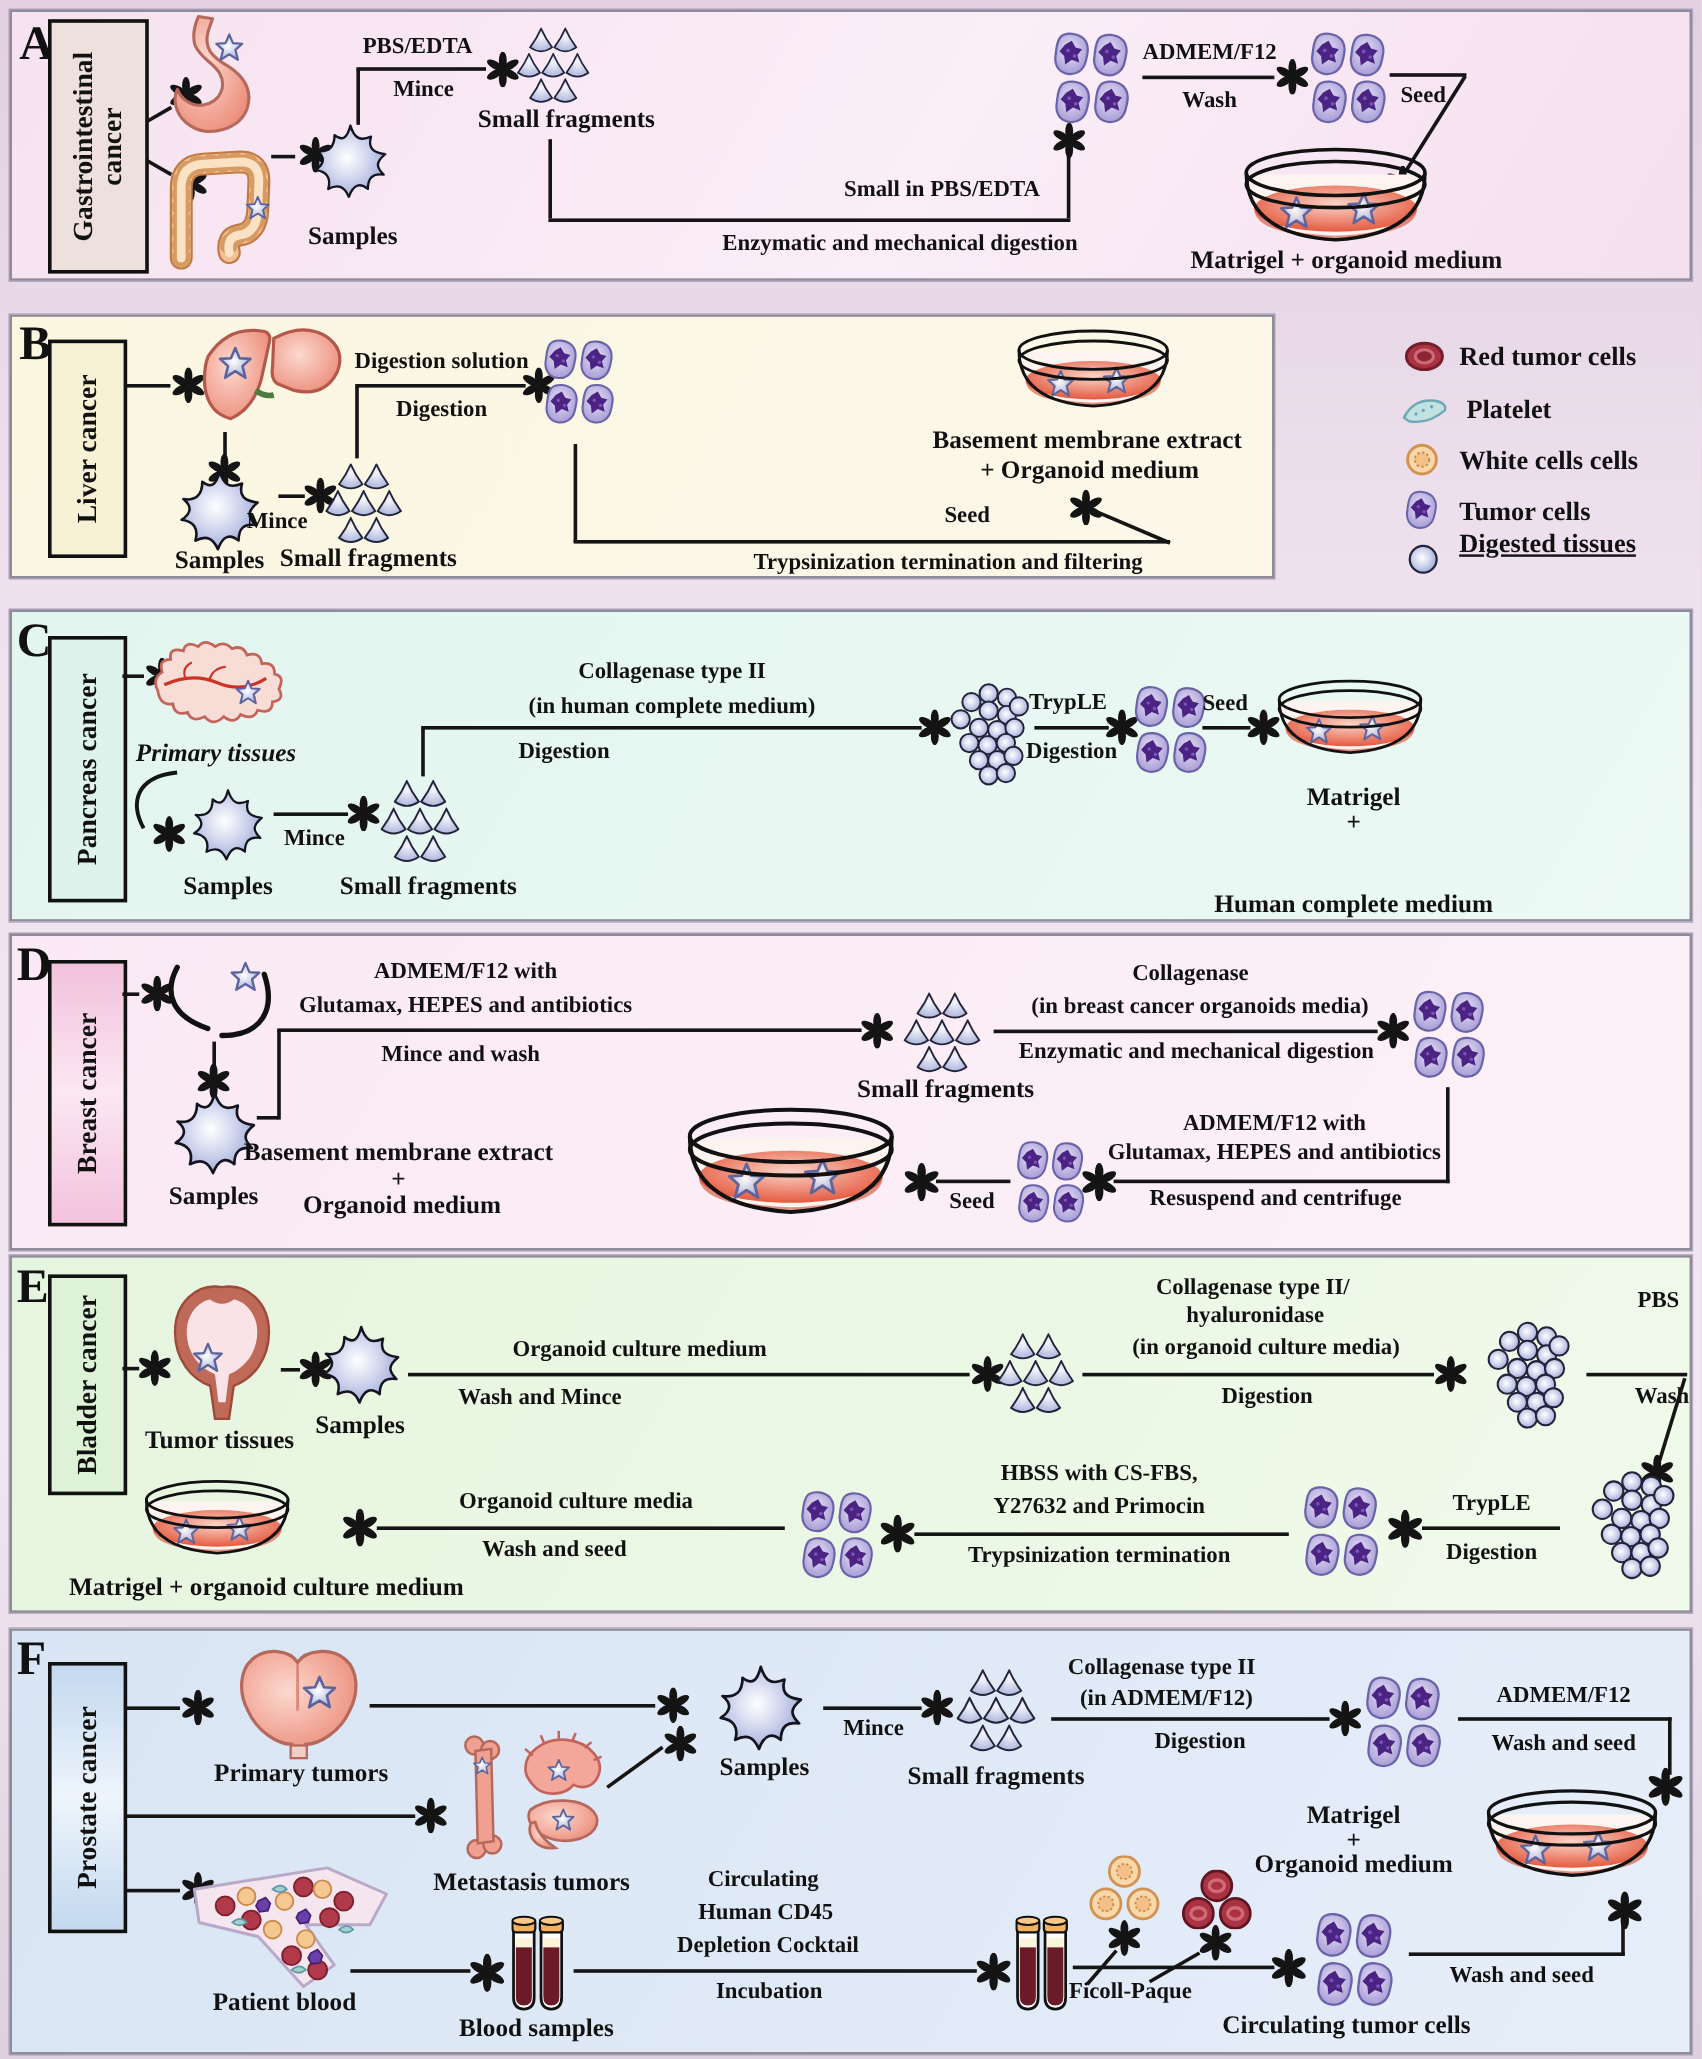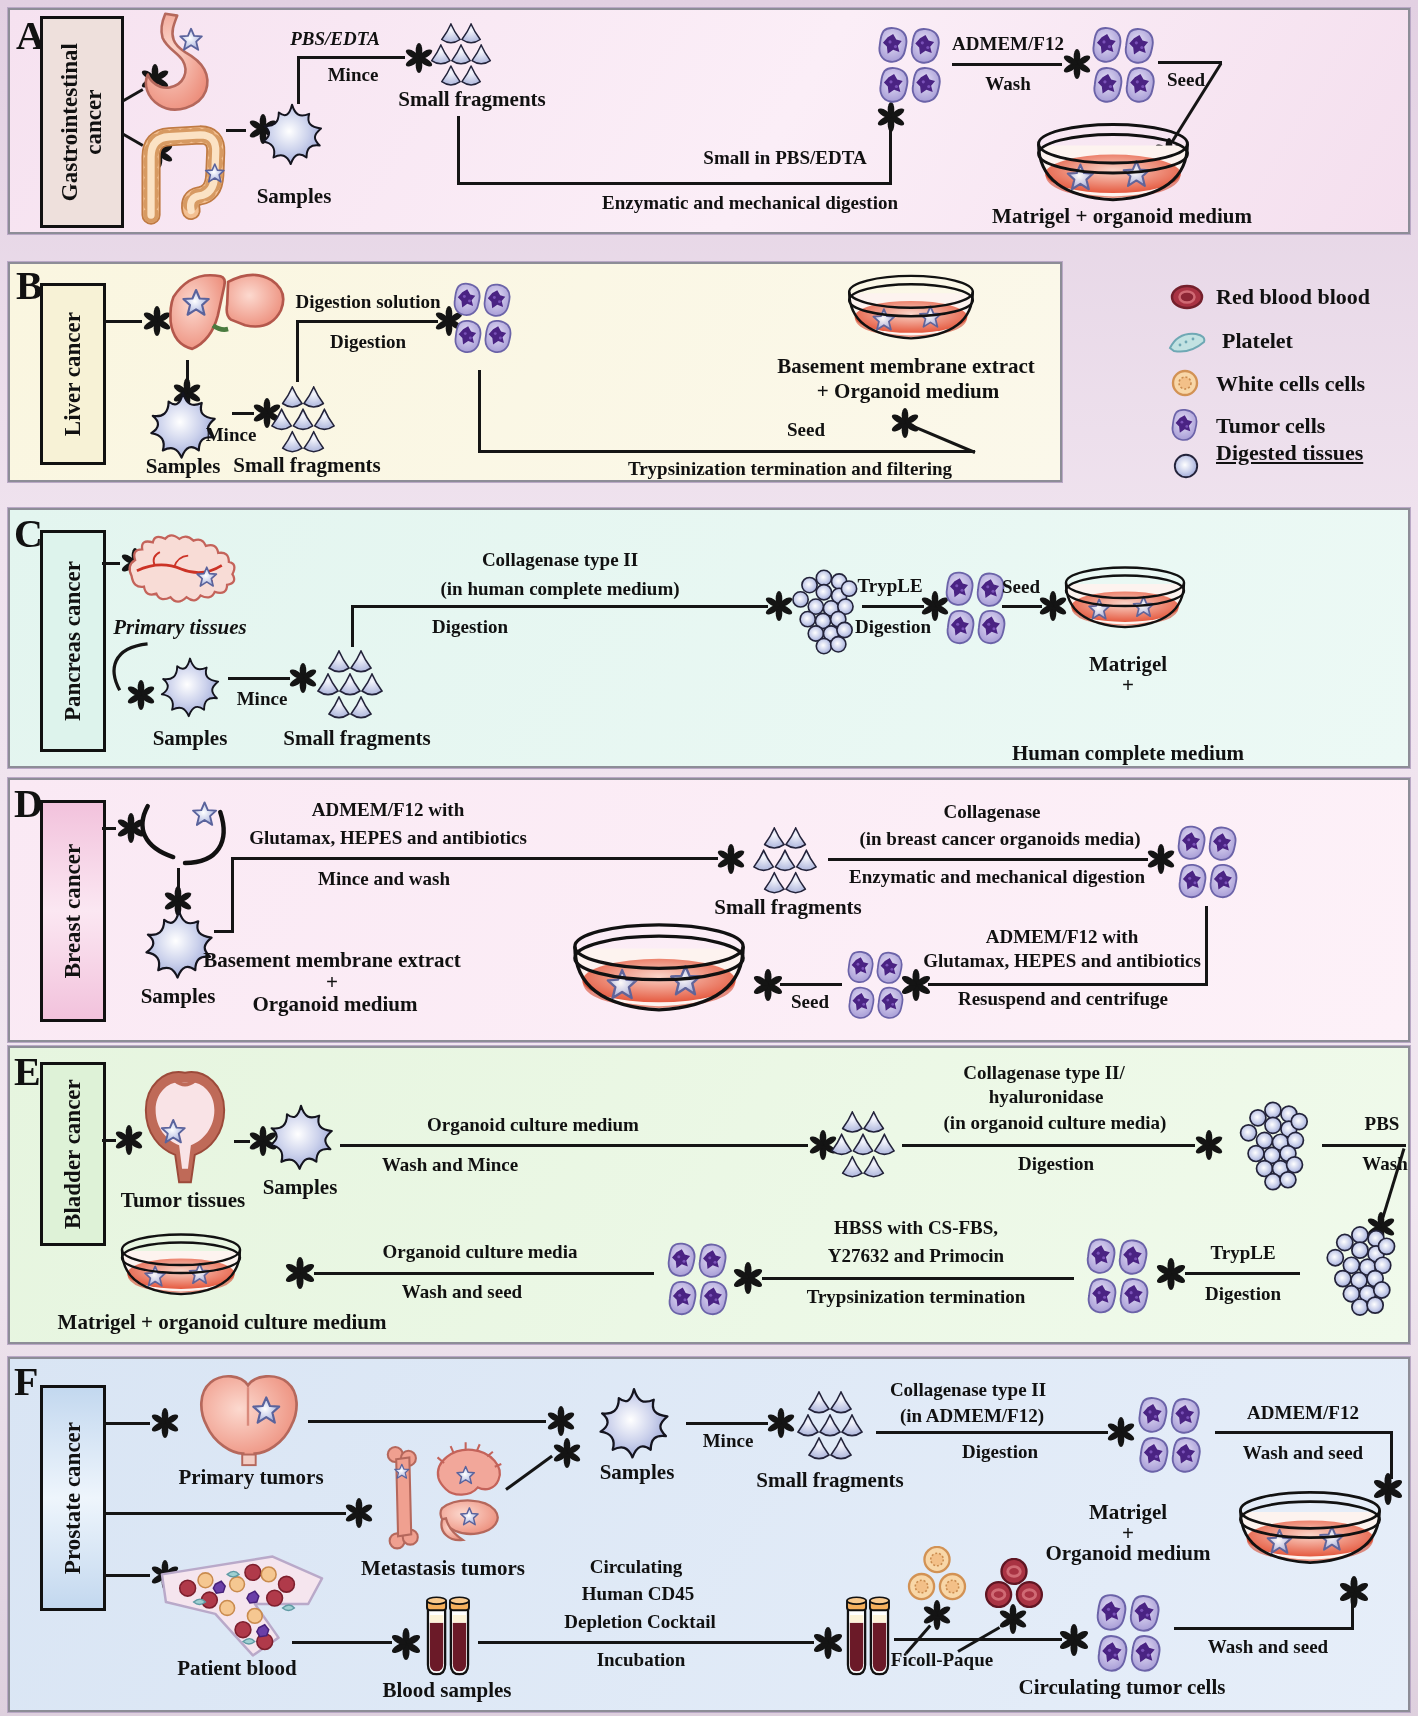--- a/index.html
+++ b/index.html
@@ -332,21 +332,21 @@
   <i class="ln" style="left:226px;top:129px;width:20px;"></i>
   <svg class="ic" style="left:248px;top:114px" width="30" height="30">
       <use href="#ast"></use>
     </svg>
   <svg class="ic" style="left:258px;top:102px" width="68" height="66">
       <use href="#star"></use>
     </svg>
   <div class="t big" style="left:294px;top:196px;">Samples</div>
   <i class="ln v" style="left:297px;top:58px;height:46px;"></i>
   <i class="ln" style="left:297px;top:56px;width:108px;"></i>
-  <div class="t" style="left:335px;top:39px;font-style:italic;">PBS/EDTA</div>
+  <div class="t" style="left:348px;top:39px;">PBS/EDTA</div>
   <div class="t" style="left:353px;top:75px;">Mince</div>
   <svg class="ic" style="left:404px;top:43px" width="30" height="30">
       <use href="#ast"></use>
     </svg>
   <svg class="ic" style="left:428px;top:22px" width="66" height="68">
       <use href="#frags"></use>
     </svg>
   <div class="t big" style="left:472px;top:99px;">Small fragments</div>
   <i class="ln v" style="left:457px;top:116px;height:66px;"></i>
   <i class="ln" style="left:457px;top:182px;width:435px;"></i>
@@ -428,21 +428,21 @@
   <svg class="ic" style="left:845px;top:272px" width="132" height="80">
       <use href="#dish"></use>
     </svg>
   <div class="t big" style="left:906px;top:366px;">Basement membrane extract</div>
   <div class="t big" style="left:908px;top:391px;text-align:center;">+ Organoid medium</div>
 
   <div>
     <svg class="ic" style="left:1168px;top:283px" width="38" height="28">
         <use href="#lg-rbc"></use>
       </svg>
-    <div class="legend-label" style="left:1216px;top:284px;">Red blood blood</div>
+    <div class="legend-label" style="left:1216px;top:284px;">Red tumor cells</div>
     <svg class="ic" style="left:1168px;top:328px" width="40" height="26">
         <use href="#lg-plt"></use>
       </svg>
     <div class="legend-label" style="left:1222px;top:328px;">Platelet</div>
     <svg class="ic" style="left:1170px;top:368px" width="30" height="30">
         <use href="#lg-wbc"></use>
       </svg>
     <div class="legend-label" style="left:1216px;top:371px;">White cells cells</div>
     <svg class="ic" style="left:1170px;top:408px" width="28" height="34">
         <use href="#cell"></use>
@@ -616,21 +616,21 @@
   <div class="t" style="left:1046px;top:1097px;">hyaluronidase</div>
   <div class="t" style="left:1055px;top:1123px;">(in organoid culture media)</div>
   <div class="t" style="left:1056px;top:1164px;">Digestion</div>
   <svg class="ic" style="left:1194px;top:1130px" width="30" height="30">
       <use href="#ast"></use>
     </svg>
   <svg class="ic" style="left:1234px;top:1100px" width="76" height="92">
       <use href="#cluster"></use>
     </svg>
   <i class="ln" style="left:1322px;top:1144px;width:84px;"></i>
-  <div class="t" style="left:1382px;top:1084px;margin-top:40px;">PBS</div>
+  <div class="t" style="left:1382px;top:1084px;">PBS</div>
   <div class="t" style="left:1385px;top:1164px;">Wash</div>
   <i class="ln d" style="left:1404px;top:1147px;width:72px;transform:rotate(107deg)"></i>
   <svg class="ic" style="left:1366px;top:1212px" width="30" height="30">
       <use href="#ast"></use>
     </svg>
   <svg class="ic" style="left:1322px;top:1224px" width="74" height="94">
       <use href="#cluster"></use>
     </svg>
   <i class="ln" style="left:1185px;top:1272px;width:115px;"></i>
   <div class="t" style="left:1243px;top:1253px;">TrypLE</div>

